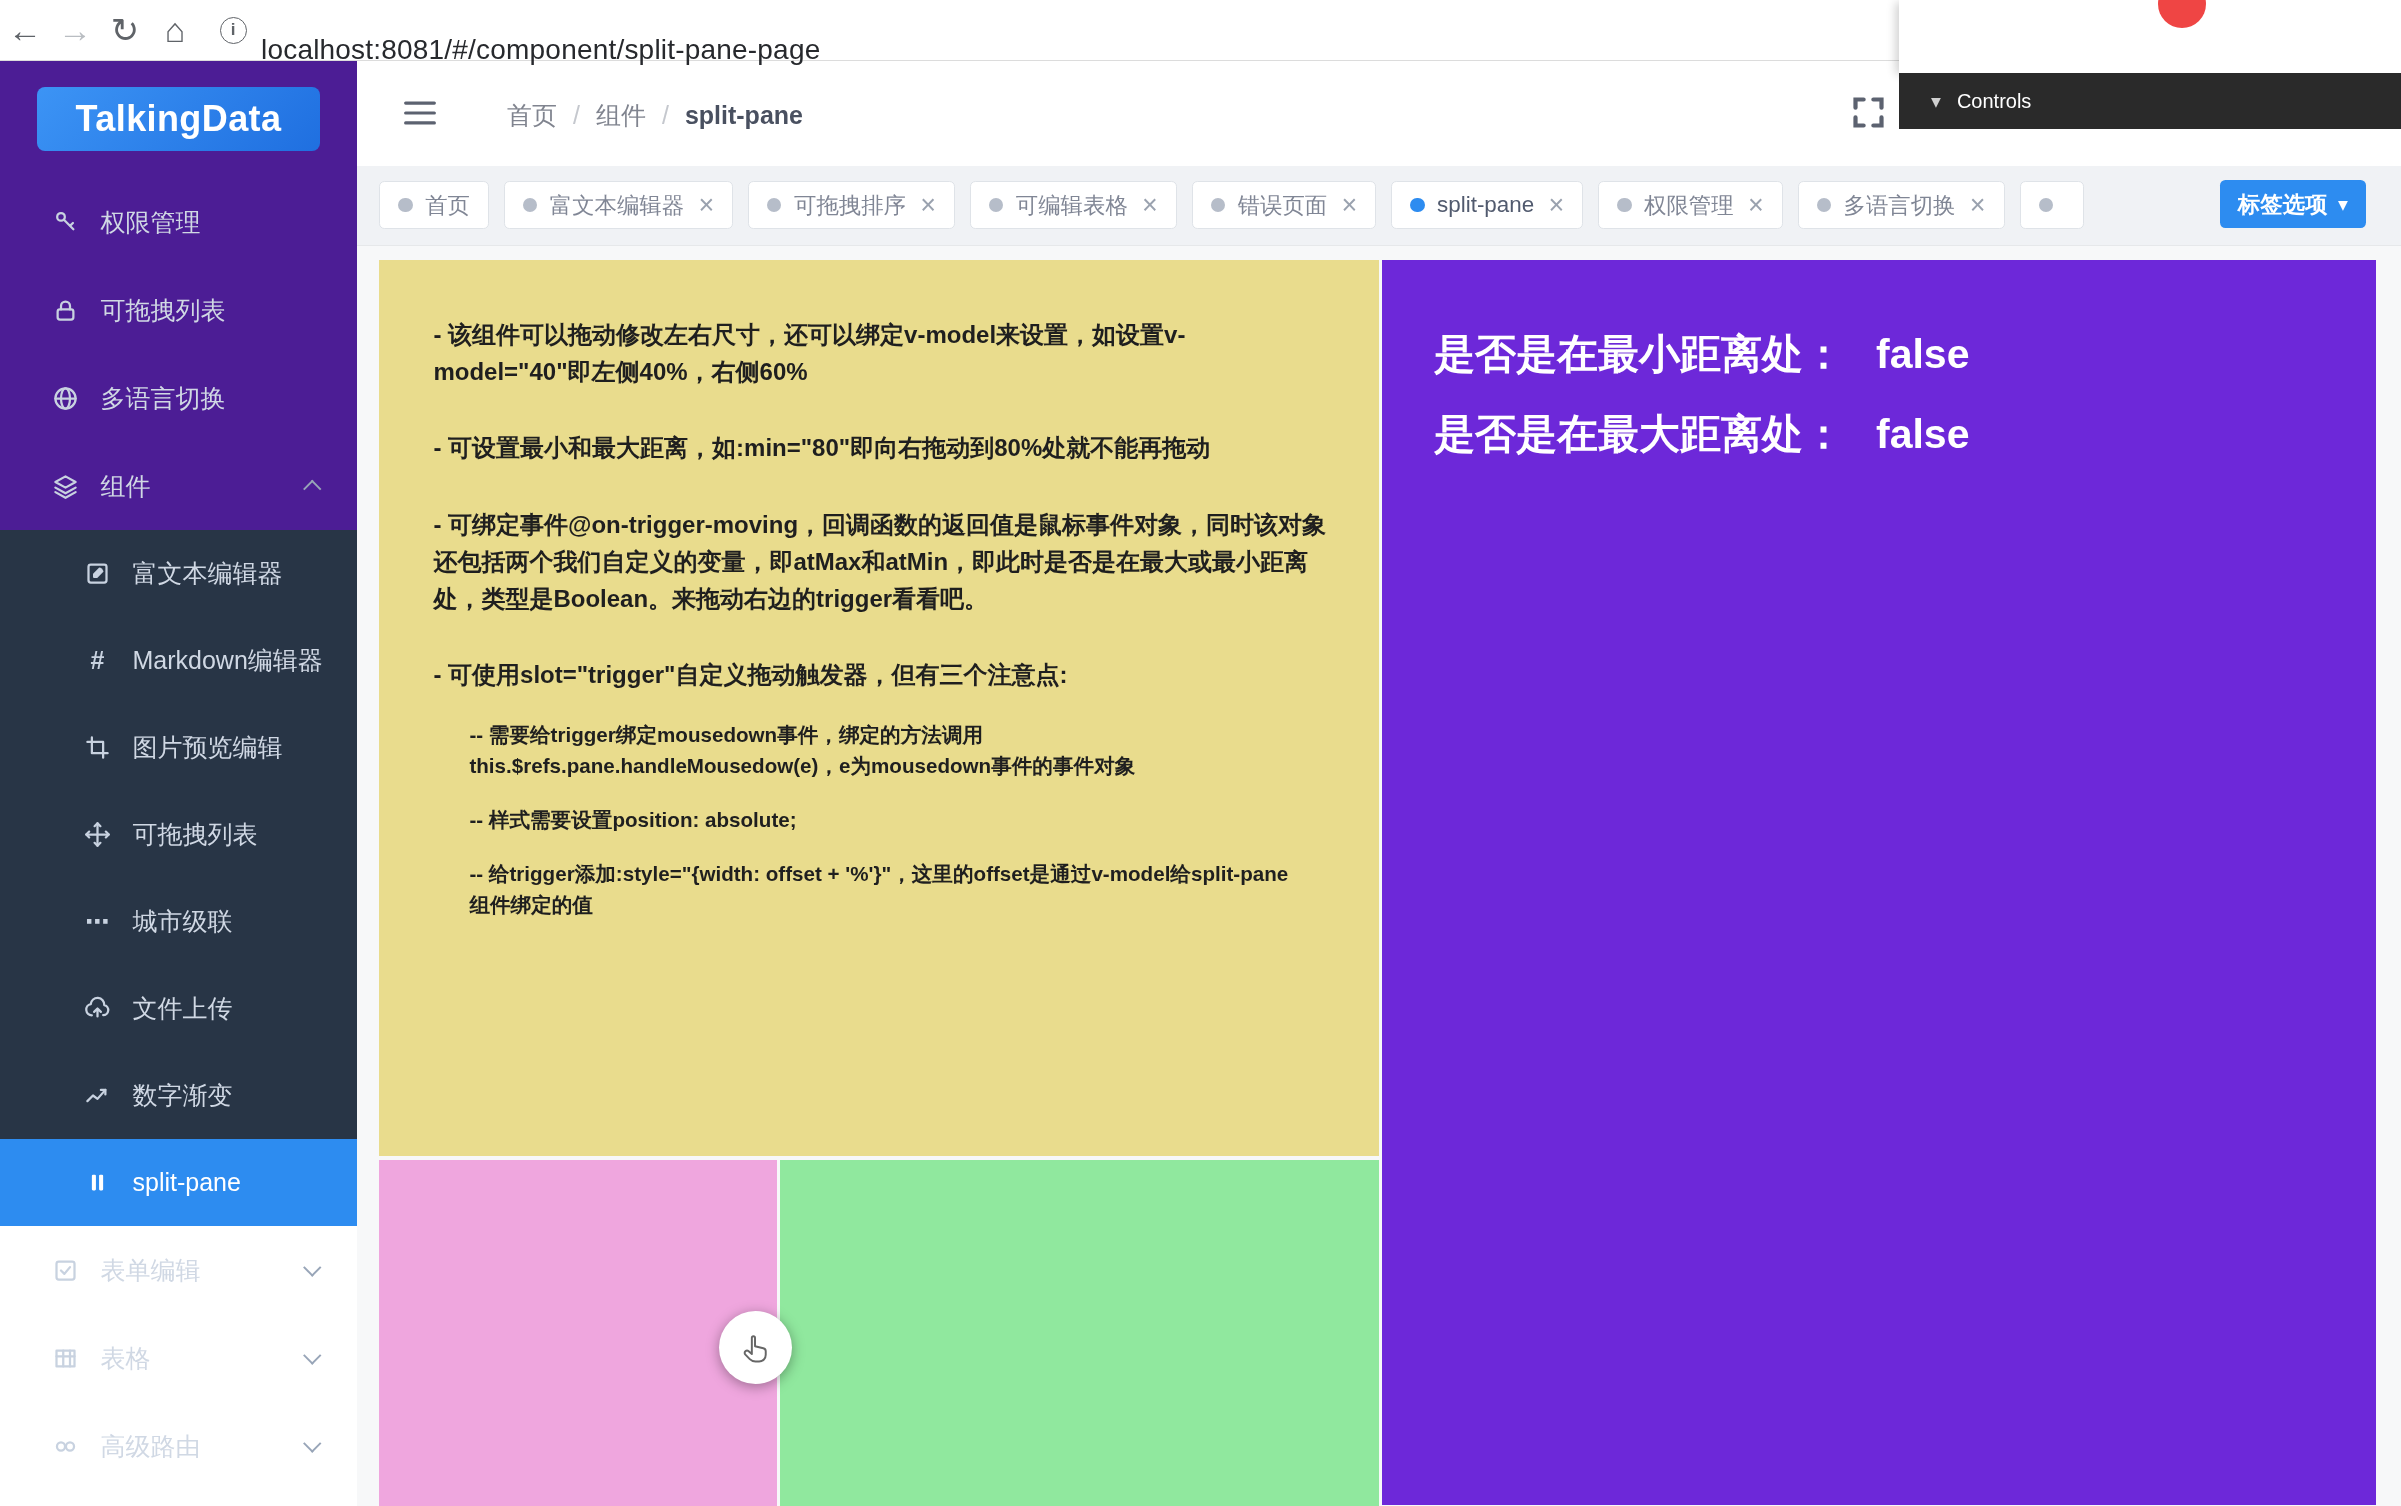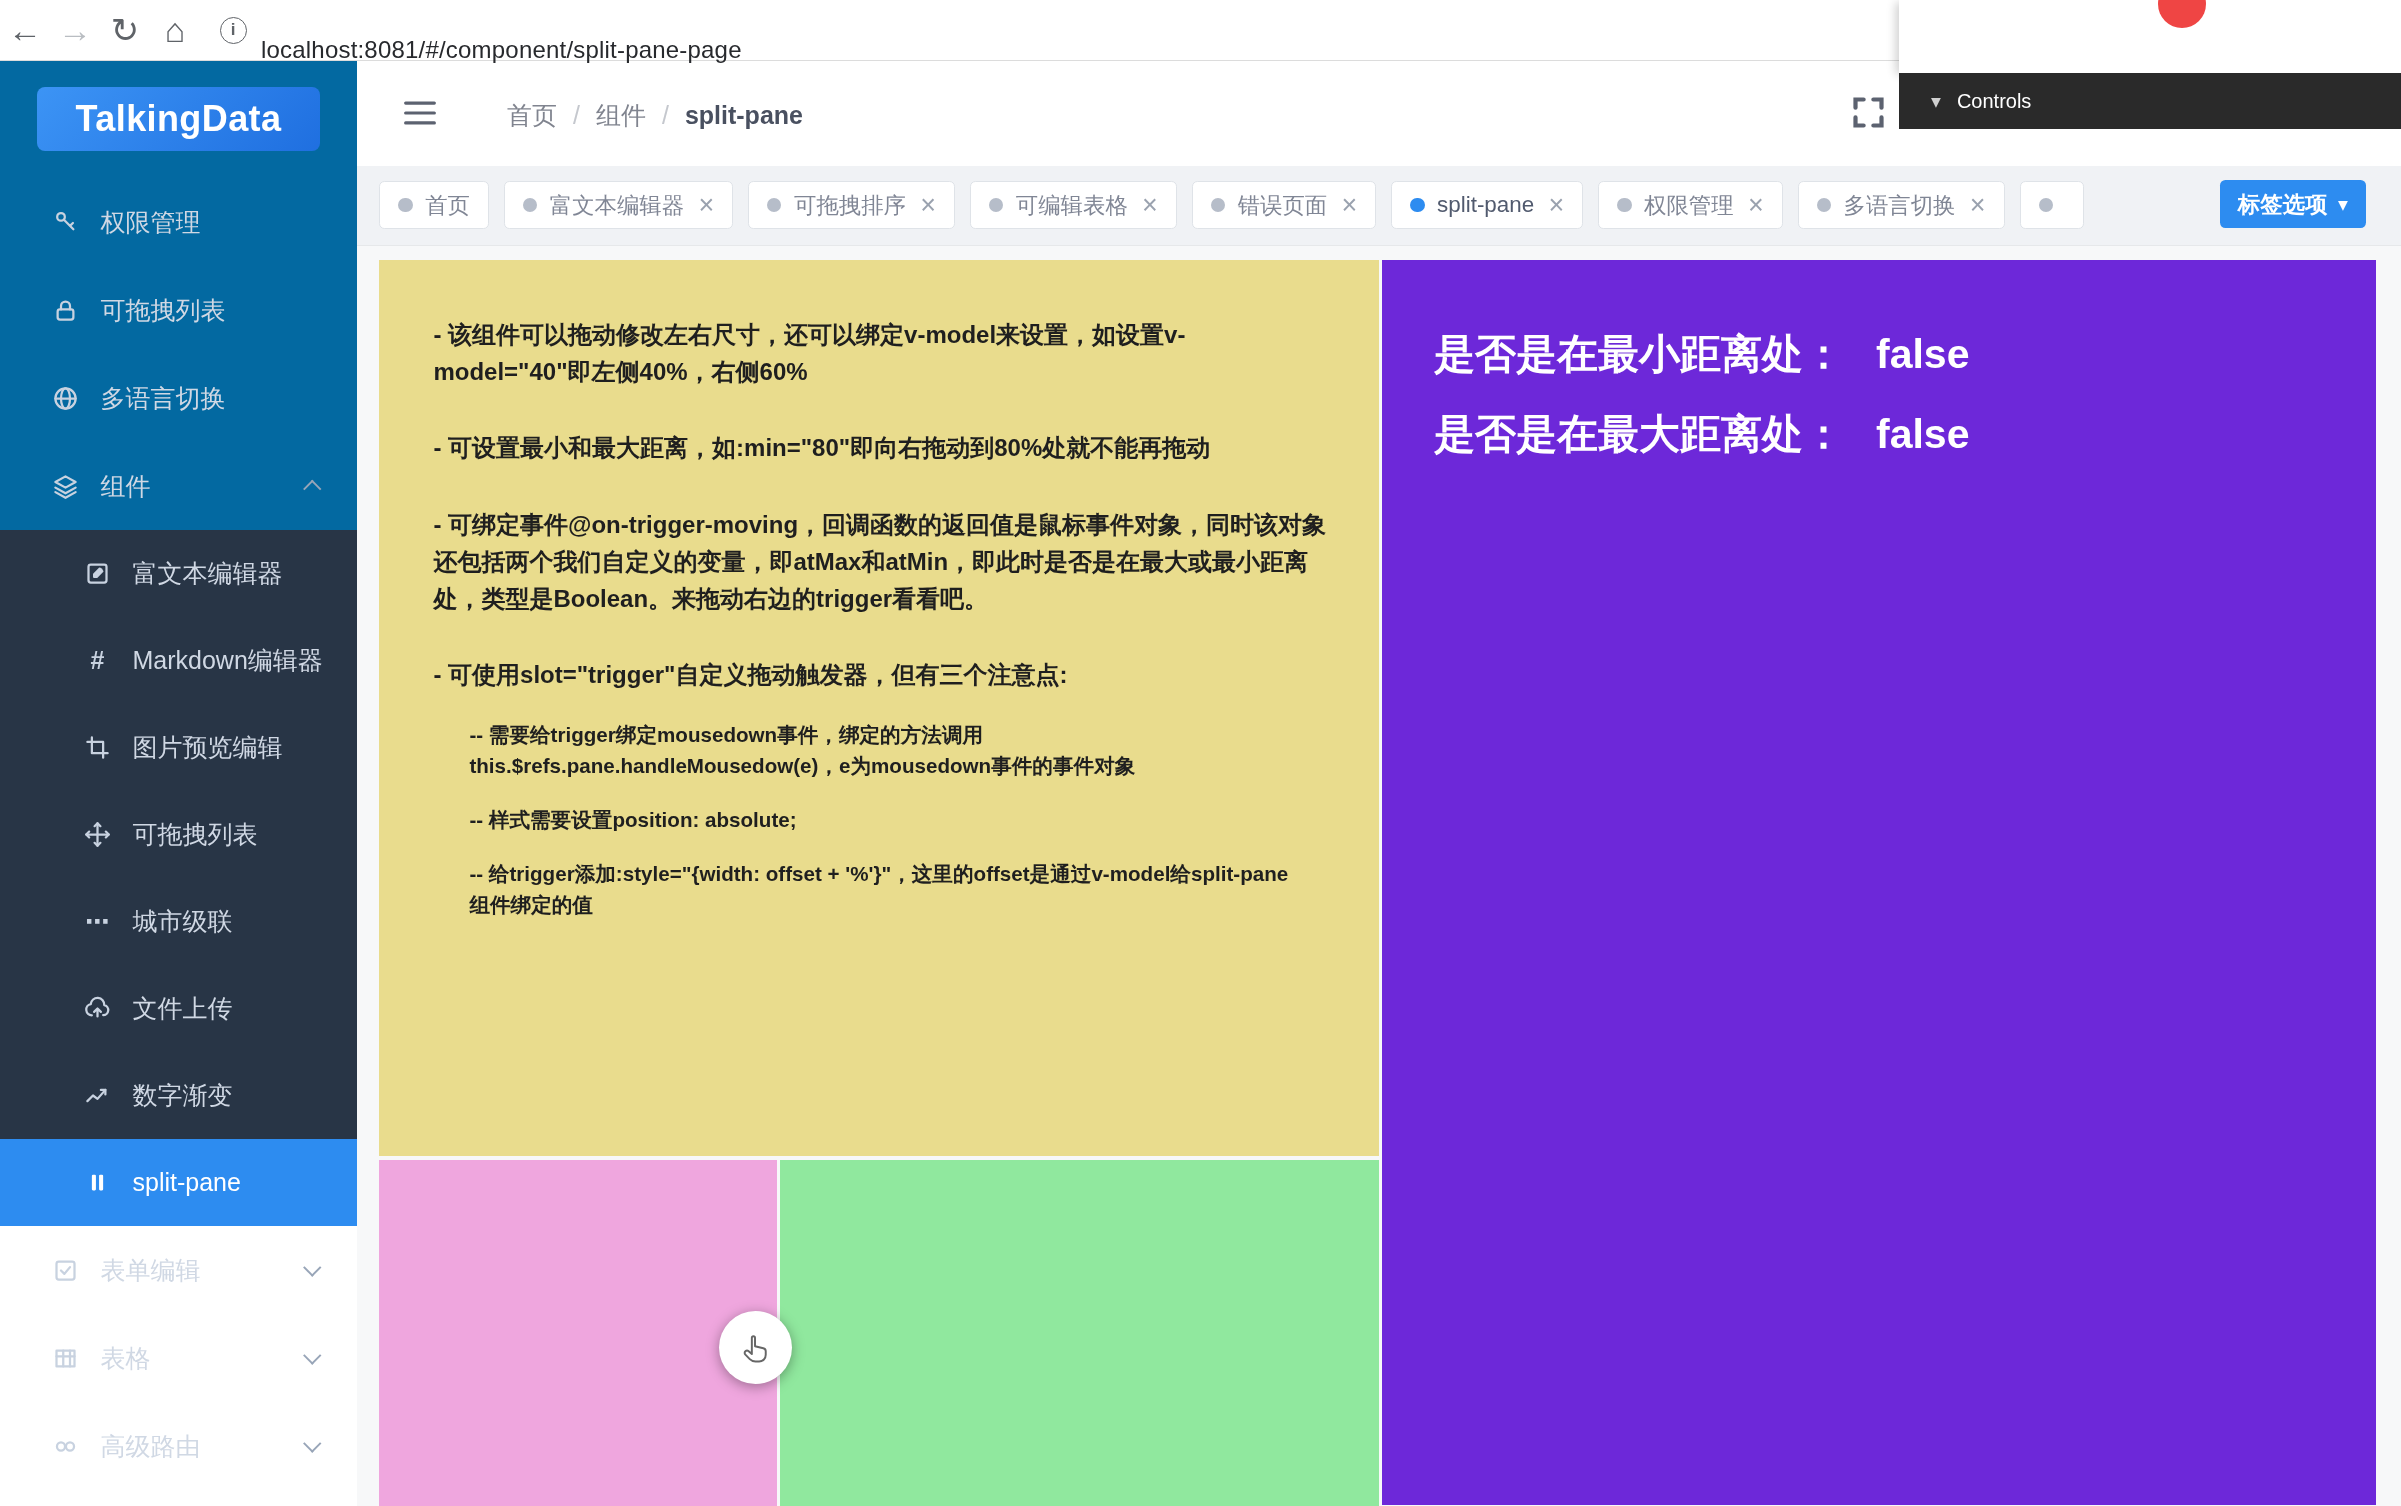--- a/index.html
+++ b/index.html
@@ -8,34 +8,34 @@
   .screen { position:relative; width:2401px; height:1506px; overflow:hidden; }
 
   
   .chrome { position:absolute; left:0; top:0; width:2401px; height:61px; background:#fff;
     border-bottom:0.9px solid #dcdcdc; display:flex; align-items:center; z-index:40; }
   .nav-icon { width:50px; text-align:center; font-size:34px; color:#5f6368; cursor:pointer; }
   .nav-icon.fwd { color:#b9bdc2; }
   .info-badge { width:27px; height:27px; border:1.8px solid #5f6368; border-radius:50%;
     display:flex; align-items:center; justify-content:center; font-size:17px; color:#5f6368;
     margin-left:19.7px; font-weight:bold; }
-  .url-text { font-size:24px; color:#27292d; margin-left:14.3px; letter-spacing:0.2px;margin-top:40px; }
+  .url-text { font-size:28px; color:#27292d; margin-left:14.3px; letter-spacing:0.2px;margin-top:40px; }
 
   
   .white-panel { position:absolute; left:1899px; top:0; width:502px; height:73px; background:#fff;
     box-shadow:-3.6px 1.8px 9px rgba(0,0,0,.18); overflow:hidden; z-index:55; }
   .red-dot { position:absolute; left:259px; top:-19.7px; width:48px; height:48px; border-radius:50%;
     background:#ef4544; }
   .controls-bar { position:absolute; left:1899px; top:73px; width:502px; height:56px;
     background:#2a2a2a; display:flex; align-items:center; z-index:55; cursor:pointer; }
   .controls-caret { color:#cfcfcf; font-size:19.7px; margin-left:32px; }
   .controls-label { color:#fff; font-size:20px; margin-left:16px; }
 
   
-  .sidebar { position:absolute; left:0; top:61px; width:357px; height:1120px; background:#0369a1; z-index:10; }
+  .sidebar { position:absolute; left:0; top:61px; width:357px; height:1120px; background:#4c1d95; z-index:10; }
   .logo-box { margin:26px 37px 27px 37px; width:283px; height:64px; border-radius:8px;
     background:linear-gradient(135deg,#3c94f5,#1f6fe0); display:flex; align-items:center;
     justify-content:center; cursor:pointer; }
   .logo-text { color:#fff; font-size:36px; font-weight:800; letter-spacing:0.4px; }
   .menu-item { height:88px; display:flex; align-items:center; padding-left:52px; cursor:pointer; }
   .mi-icon { width:27px; height:27px; margin-right:21.5px; display:inline-flex; align-items:center;
     justify-content:center; color:#c8d2e0; font-size:25px; font-weight:bold; flex:0 0 27px; }
   .mi-icon svg { width:27px; height:27px; stroke:currentColor; fill:none; stroke-width:2;
     stroke-linecap:round; stroke-linejoin:round; }
   .mi-icon svg .fl { fill:currentColor; stroke:none; }

